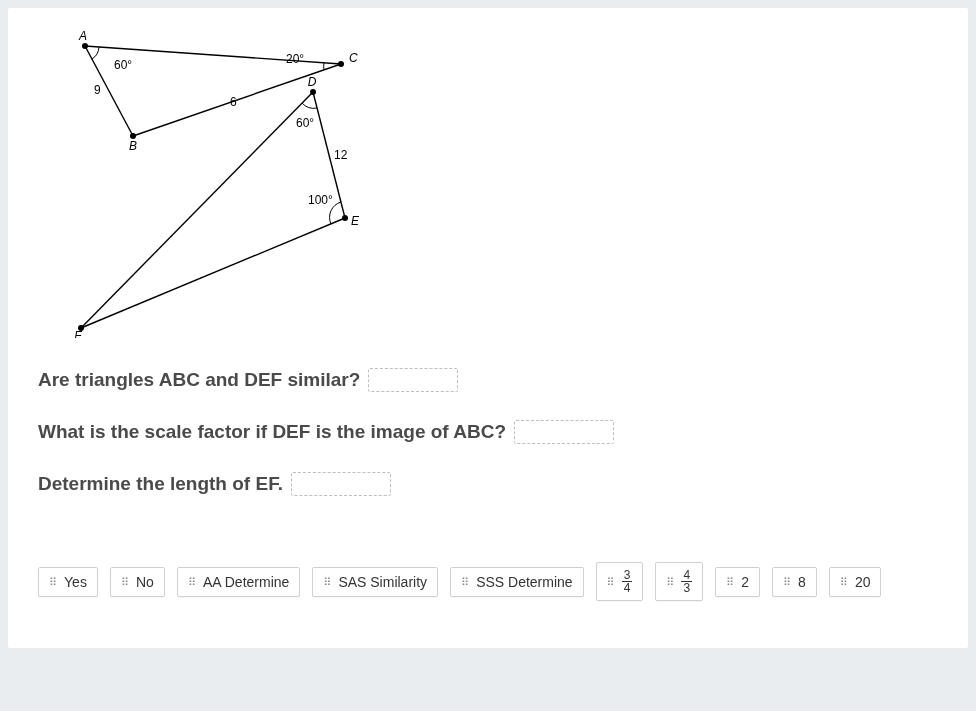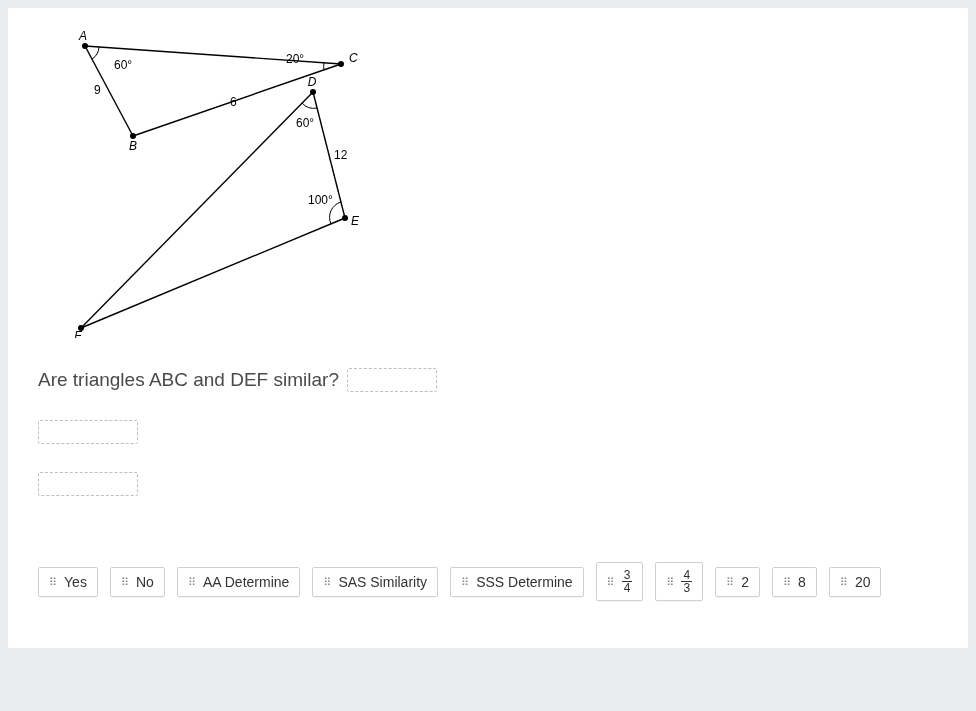--- a/index.html
+++ b/index.html
@@ -30,20 +30,21 @@
   }
   .figure svg { display:block; }
   .questions {
     font-size: 19px;
     color: #4a4a4a;
   }
   .qrow {
     display: flex;
     align-items: center;
     margin: 18px 0 28px 0;
+    font-weight: bold;
   }
   .qtext { margin-right: 8px; }
   .drop {
     display: inline-block;
     border: 1.5px dashed #bfbfbf;
     border-radius: 2px;
     background: #fff;
     vertical-align: middle;
   }
   .drop-wide { width: 90px; height: 24px; }
@@ -140,23 +141,25 @@
         <text x="296" y="131" font-size="12">12</text>
       </svg>
     </div>
 
     <div class="questions">
       <div class="qrow">
         <span class="qtext">Are triangles ABC and DEF similar?</span>
         <span class="drop drop-wide"></span>
       </div>
       <div class="qrow">
+        <span class="qtext">What is the scale factor if DEF is the image of ABC?</span>
         <span class="drop drop-lg"></span>
       </div>
       <div class="qrow">
+        <span class="qtext">Determine the length of EF.</span>
         <span class="drop drop-lg"></span>
       </div>
     </div>
 
     <div class="answers">
       <div class="chip">
         <span class="handle">⠿</span>
         <span>Yes</span>
       </div>
       <div class="chip">

